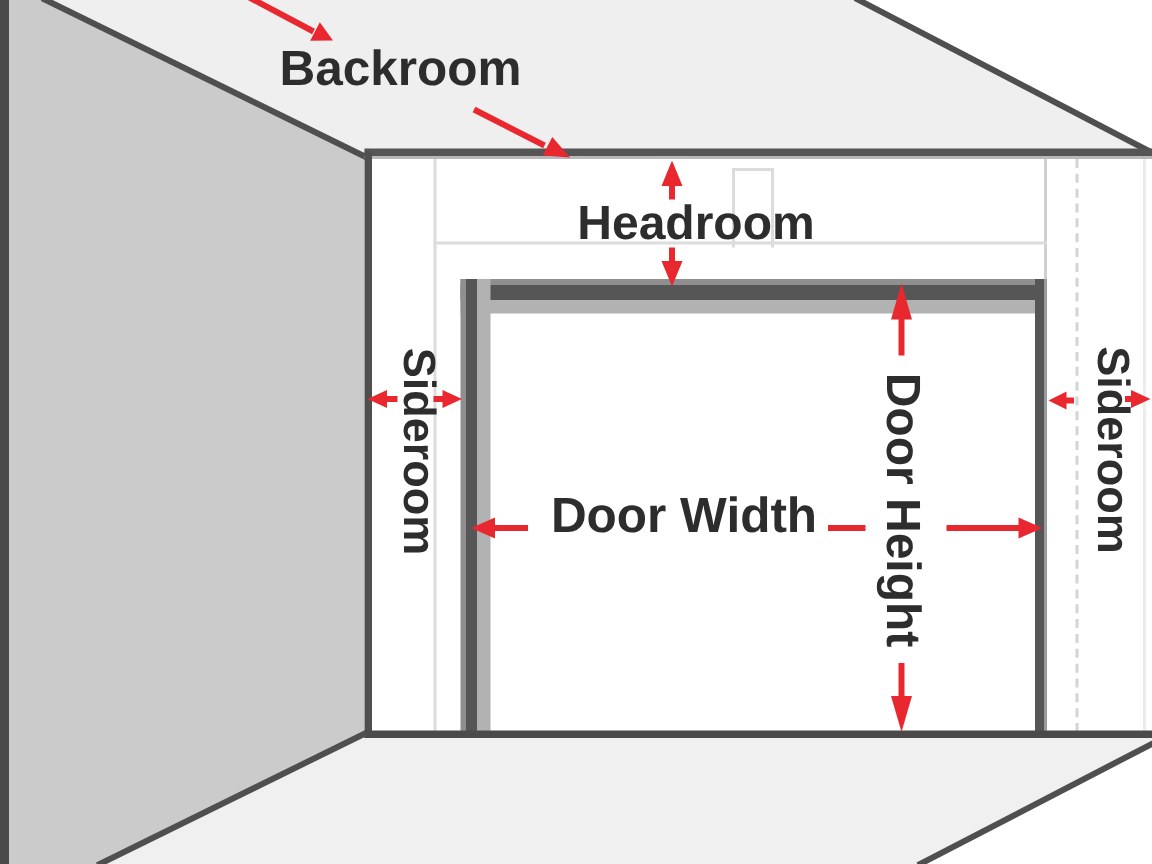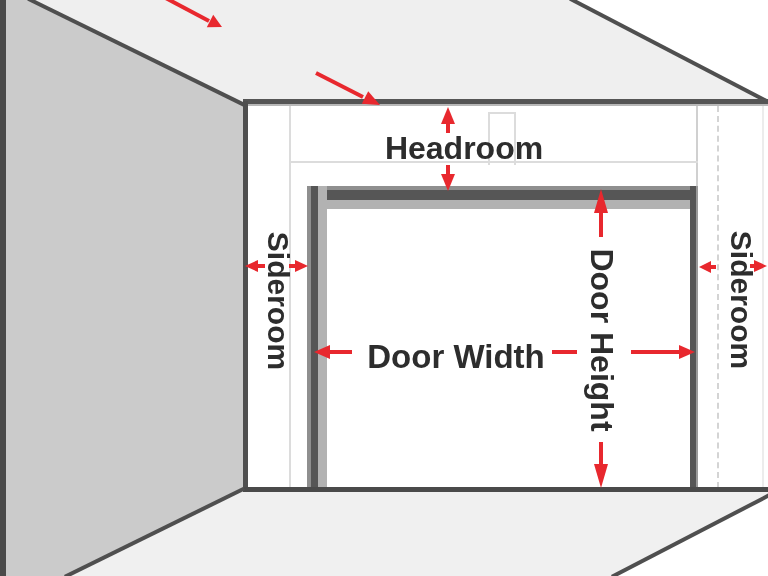--- a/index.html
+++ b/index.html
@@ -50,21 +50,21 @@
   
   .arrows{left:0;top:0;width:768px;height:576px;}
   .arrow{stroke:var(--arrow-red);stroke-width:4;fill:none;}
   .ah{fill:var(--arrow-red);stroke:none;}
   
   .label{position:absolute;font-weight:bold;color:var(--text);white-space:nowrap;
     transform:translate(-50%,-50%);line-height:1;}
   .rot{transform:translate(-50%,-50%) rotate(90deg);}
   .backroom{left:267px;top:45px;font-size:33px;}
   .headroom{left:464px;top:148px;font-size:32px;}
-  .door-width{left:456px;top:356px;font-size:33px;}
+  .door-width{left:456px;top:343px;font-size:33px;}
   .door-height{left:602px;top:340px;font-size:32px;}
   .sideroom-l{left:278px;top:301px;font-size:30px;}
   .sideroom-r{left:741px;top:300px;font-size:30px;}
 </style>
 </head>
 <body>
 
 <div class="stage" style="--arrow-red: #e8282e; --text: #2d2d2d; --left-wall: #cbcbcb; --ceiling: #efefef; --floor: #f0f0f0; --back-wall: #ffffff; --structure-line: #4f4f4f; --frame-dark: #565656; --frame-bevel: #b2b2b2; --framing-line: #dcdcdc;">
 
   <div class="abs back-wall"></div>
@@ -140,19 +140,20 @@
     <g>
       <line class="arrow" x1="601" y1="212" x2="601" y2="237"></line>
       <polygon class="ah" points="601,189 594,213 608,213"></polygon>
     </g>
     <g>
       <line class="arrow" x1="601" y1="442" x2="601" y2="465"></line>
       <polygon class="ah" points="601,488 594,464 608,464"></polygon>
     </g>
   </svg>
 
+  <div class="label backroom">Backroom</div>
   <div class="label headroom">Headroom</div>
   <div class="label rot sideroom-l">Sideroom</div>
   <div class="label rot sideroom-r">Sideroom</div>
   <div class="label door-width">Door Width</div>
   <div class="label rot door-height">Door Height</div>
 
 </div>
 
 </body></html>

